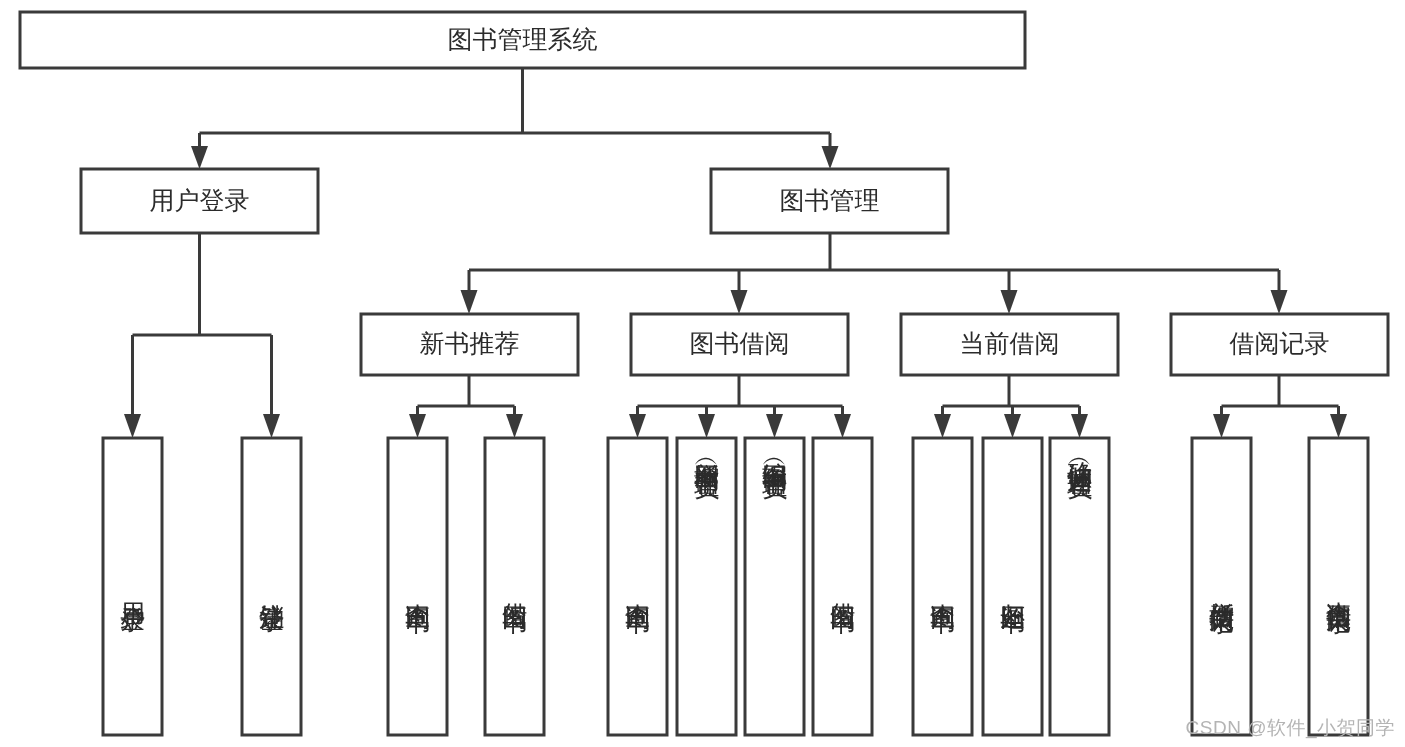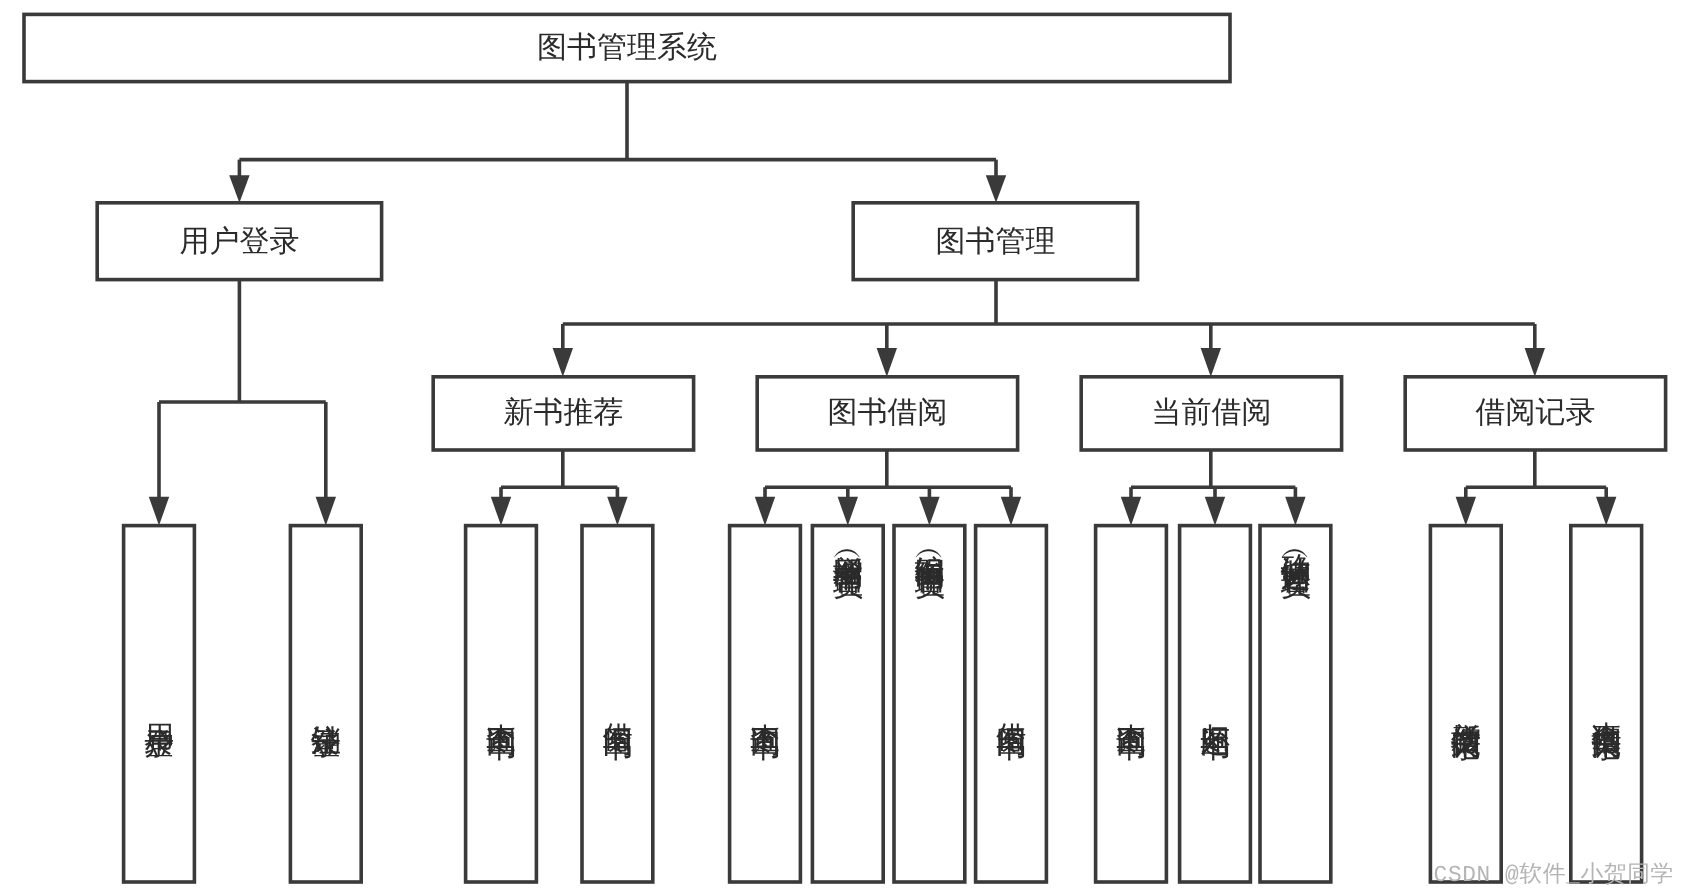--- a/index.html
+++ b/index.html
@@ -63,21 +63,21 @@
     font-size: 25px;
     line-height: 1.18;
     letter-spacing: 2px;
     color: #2b2b2b;
     white-space: nowrap;
   }
   .watermark {
     position: absolute;
     right: 10px;
     bottom: 6px;
-    font-family: Liberation Mono, monospace;
+    font-family: Liberation Sans, sans-serif;
     font-size: 19px;
     color: #b4b4b4;
     letter-spacing: 0.5px;
     white-space: nowrap;
   }
 </style>
 </head>
 <body>
 
 <div id="diagram-root">

